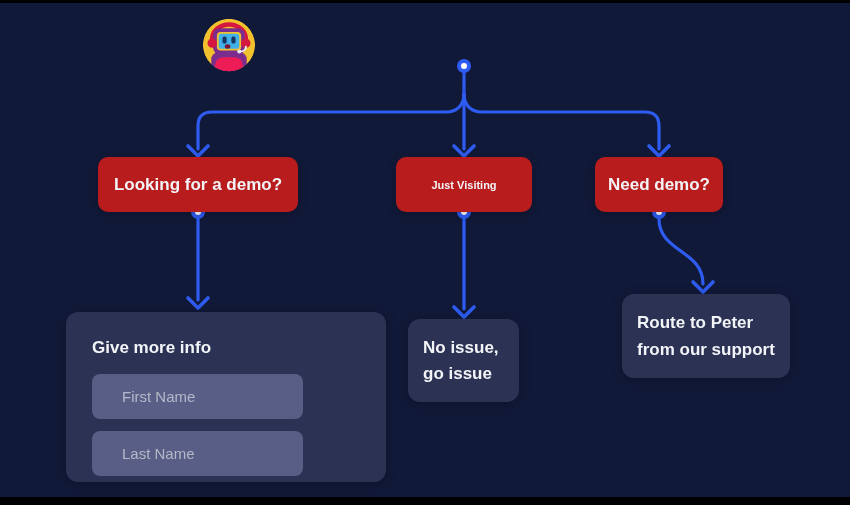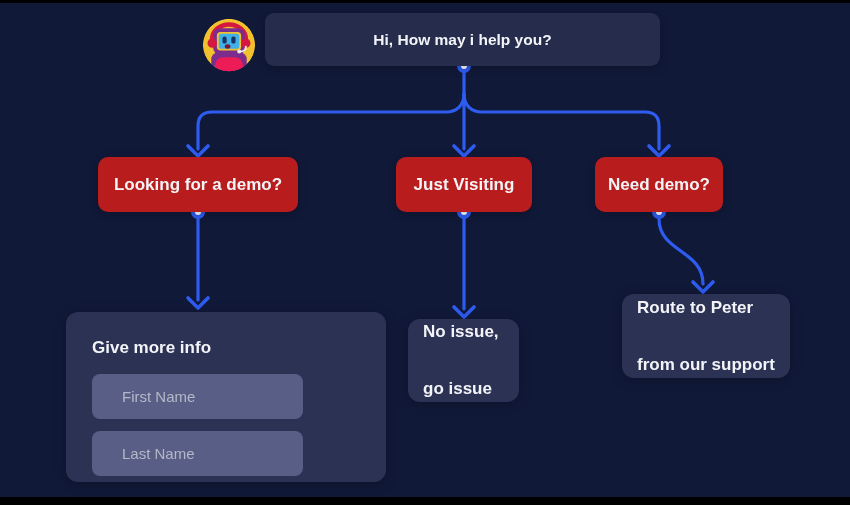--- a/index.html
+++ b/index.html
@@ -15,39 +15,39 @@
 
   .avatar{position:absolute;left:201px;top:17px;width:56px;height:56px;}
 
   .node{
     position:absolute;background:#b91c1c;border-radius:10px;
     color:#f3f4f8;font-weight:700;display:flex;align-items:center;justify-content:center;
     box-shadow:0 2px 10px rgba(0,0,0,0.25);
   }
   .bubble{left:265px;top:13px;width:395px;height:53px;font-size:15.5px;border-radius:9px;background:#262c4c;}
   .n-demo{left:98px;top:157px;width:200px;height:55px;font-size:17px;}
-  .n-visiting{left:396px;top:157px;width:136px;height:55px;font-size:17px;align-items:center;}
+  .n-visiting{left:396px;top:157px;width:136px;height:55px;font-size:11px;align-items:center;}
   .n-help{left:595px;top:157px;width:128px;height:55px;font-size:17px;}
 
   .card{
     position:absolute;background:#2b3254;border-radius:12px;color:#f3f4f8;
     box-shadow:0 2px 12px rgba(0,0,0,0.25);box-sizing:border-box;
   }
   .card-form{left:66px;top:312px;width:320px;height:170px;padding:26px;}
   .card-title{font-size:17px;font-weight:700;margin:0 0 16px 0;}
   .fld{
     display:block;box-sizing:border-box;width:211px;height:45px;
     background:#5c628a;border:none;border-radius:8px;
     color:#eceef4;font-size:15px;font-family:"Liberation Sans",sans-serif;
     padding:0 30px;outline:none;opacity:0.92;
   }
   .fld::placeholder{color:#c0c3d2;opacity:1;}
   .fld + .fld{margin-top:12px;}
 
-  .card-msg{font-size:17px;font-weight:700;line-height:26px;display:flex;flex-direction:column;justify-content:space-between;}
+  .card-msg{font-size:17px;font-weight:700;line-height:26px;display:flex;flex-direction:column;justify-content:center;}
   .card-noissue{left:408px;top:319px;width:111px;height:83px;padding:0 0 0 15px;}
   .card-route{left:622px;top:294px;width:168px;height:84px;padding:0 0 0 15px;line-height:27px;}
 
   .stroke{stroke:#2e5cf1;stroke-width:3.2;fill:none;stroke-linecap:round;stroke-linejoin:round;}
   .chev{stroke:#2e5cf1;stroke-width:3.6;fill:none;stroke-linecap:round;stroke-linejoin:round;}
   .dot-outer{fill:#2e5cf1;}
   .dot-inner{fill:#ffffff;}
 </style>
 </head>
 <body>
@@ -111,23 +111,20 @@
         <rect x="32.5" y="21" width="4.5" height="7.5" rx="2" fill="#173561"></rect>
         <ellipse cx="28.5" cy="31.5" rx="3" ry="2.4" fill="#7a1430"></ellipse>
         <circle cx="12" cy="28" r="5" fill="#d6173f"></circle>
         <circle cx="48" cy="28" r="5" fill="#d6173f"></circle>
         <path d="M48 31 q1 6 -7 6" stroke="#e9e9f0" stroke-width="2" fill="none"></path>
         <circle cx="41" cy="37" r="2.2" fill="#e9e9f0"></circle>
       </g>
     </svg>
   </div>
 
-  <div class="node bubble">
-    <span>Hi, How may i help you?</span>
-  </div>
 
   <div class="node n-demo">
     <span>Looking for a demo?</span>
   </div>
   <div class="node n-visiting">
     <span>Just Visiting</span>
   </div>
   <div class="node n-help">
     <span>Need demo?</span>
   </div>

